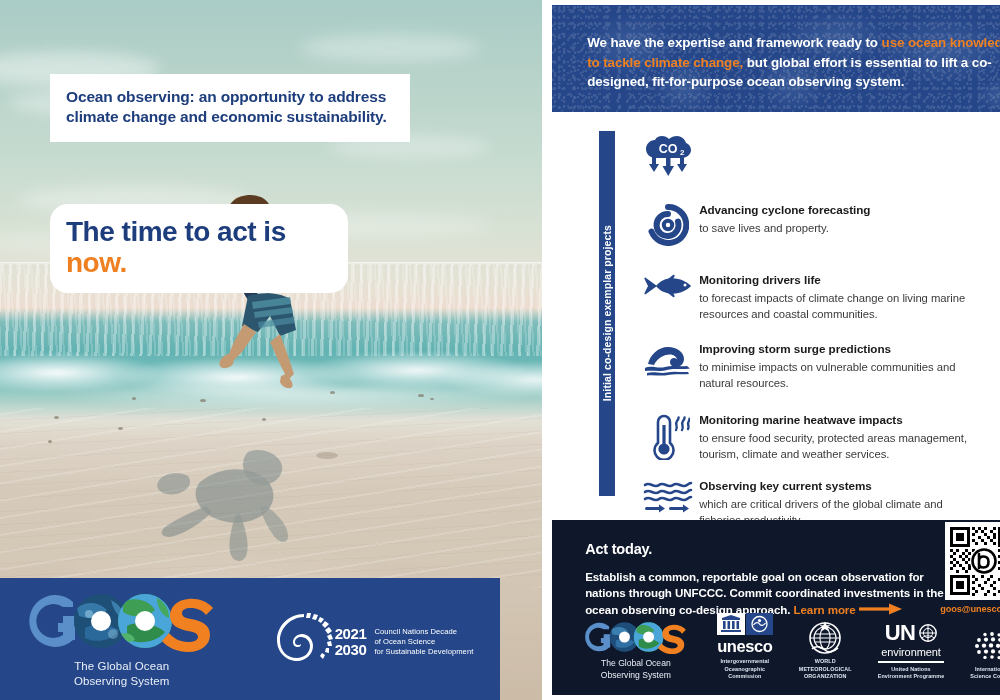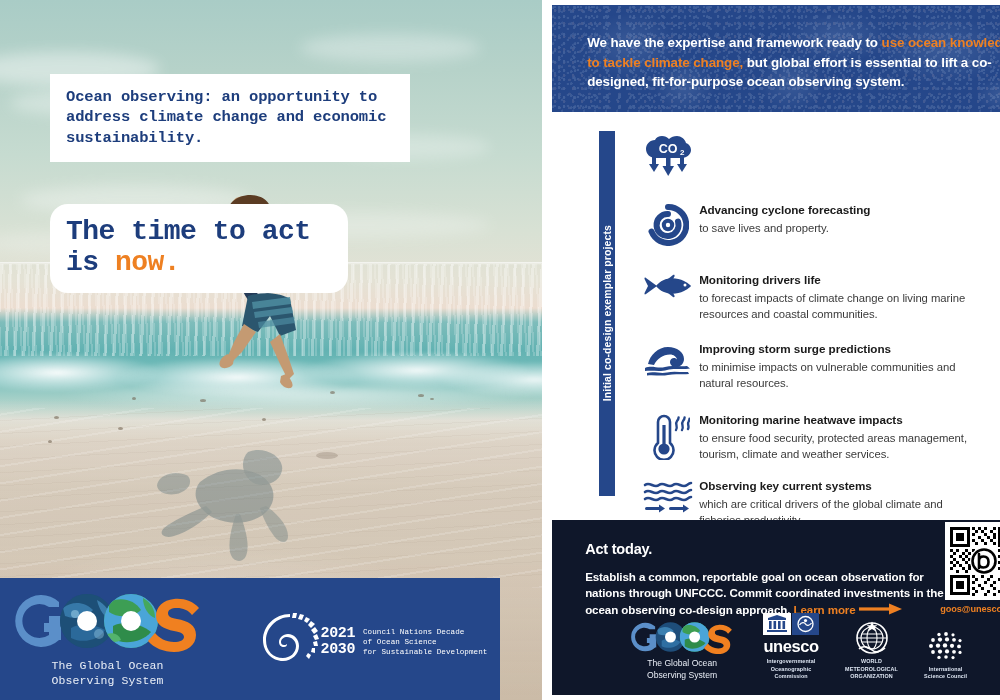--- a/index.html
+++ b/index.html
@@ -15,21 +15,20 @@
     display: flex;
     background: #ffffff;
   }
 
   
   #left-panel {
     position: relative;
     width: 592px; height: 700px;
     overflow: hidden;
     background: #b91c1c;
-    font-family: Liberation Mono, monospace;
   }
   
   .photo {
     position: absolute; inset: 0;
     background:
       
       radial-gradient(ellipse 70% 22% at 42% 93%, rgba(255,255,255,.38), rgba(255,255,255,0) 70%),
       
       linear-gradient(to bottom,
         rgba(0,0,0,0) 0%, rgba(0,0,0,0) 57%,
@@ -757,20 +756,37 @@
             </g>
             <path d="M4 28 C8 24 14 26 17 29 C20 32 26 31 30 27" fill="none" stroke="#ffffff" stroke-width="1.6"></path>
           </svg>
           <div class="partner-caption">
             <div>WORLD</div>
             <div>METEOROLOGICAL</div>
             <div>ORGANIZATION</div>
           </div>
         </div>
 
+        <div class="partner">
+          <div style="display:flex;align-items:center;gap:4px;">
+            <span class="un-env-word">UN</span>
+            <svg width="18" height="18" viewBox="0 0 18 18">
+              <circle cx="9" cy="9" r="8.2" fill="none" stroke="#ffffff" stroke-width="1.4"></circle>
+              <circle cx="9" cy="9" r="4.6" fill="none" stroke="#ffffff" stroke-width="1"></circle>
+              <path d="M9 0.8 V17.2 M0.8 9 H17.2" stroke="#ffffff" stroke-width="1"></path>
+              <path d="M3 14 C6 11 12 11 15 14" fill="none" stroke="#ffffff" stroke-width="1"></path>
+            </svg>
+          </div>
+          <div class="un-env-sub">environment</div>
+          <div class="rule"></div>
+          <div class="partner-caption">
+            <div>United Nations</div>
+            <div>Environment Programme</div>
+          </div>
+        </div>
 
         <div class="partner">
           <svg width="40" height="30" viewBox="0 0 40 30">
             <g fill="#ffffff">
               <circle cx="13" cy="3.5" r="1.7"></circle>
                 <circle cx="20" cy="3" r="1.9"></circle>
                 <circle cx="27" cy="3.8" r="1.6"></circle>
               <circle cx="7" cy="9" r="1.9"></circle>
                 <circle cx="14" cy="8.6" r="2.1"></circle>
                 <circle cx="21" cy="8.4" r="2.1"></circle>

